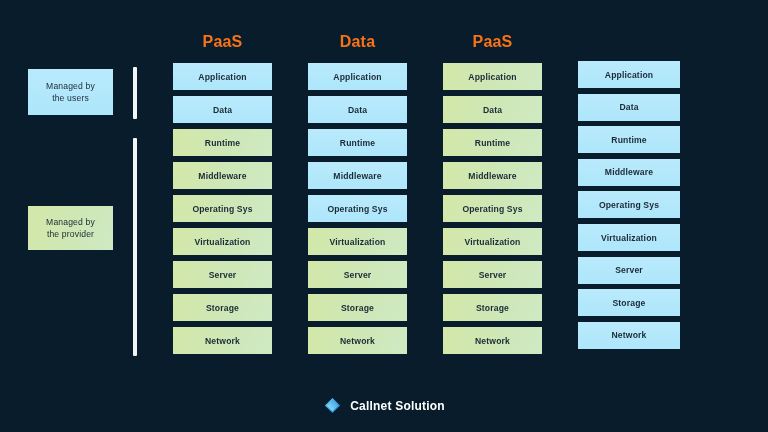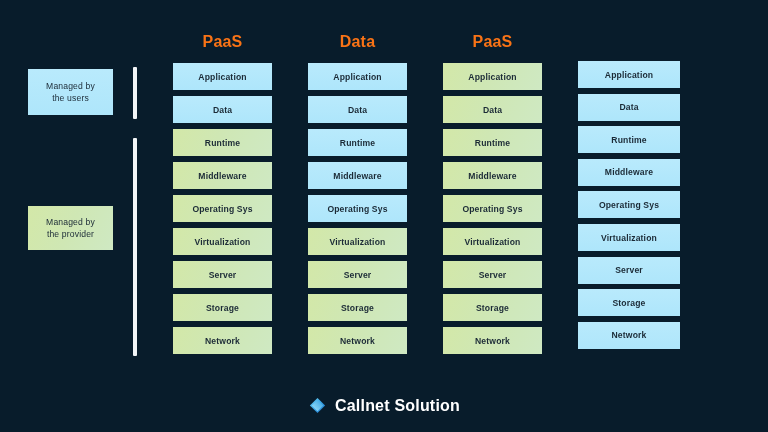--- a/index.html
+++ b/index.html
@@ -97,21 +97,21 @@
     justify-content: center;
     gap: 8px;
   }
   #brand-logo {
     width: 19px;
     height: 19px;
     display: block;
   }
   #brand-text {
     color: #ffffff;
-    font-size: 16px;
+    font-size: 12px;
     font-weight: bold;
     letter-spacing: 0.2px;
     white-space: nowrap;
   }
 </style>
 </head>
 <body style="background: rgb(8, 28, 43);">
 
 <div id="stage" style="background: rgb(8, 28, 43);">
 

